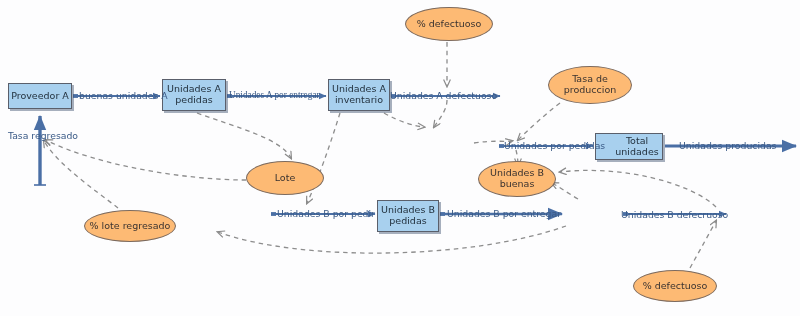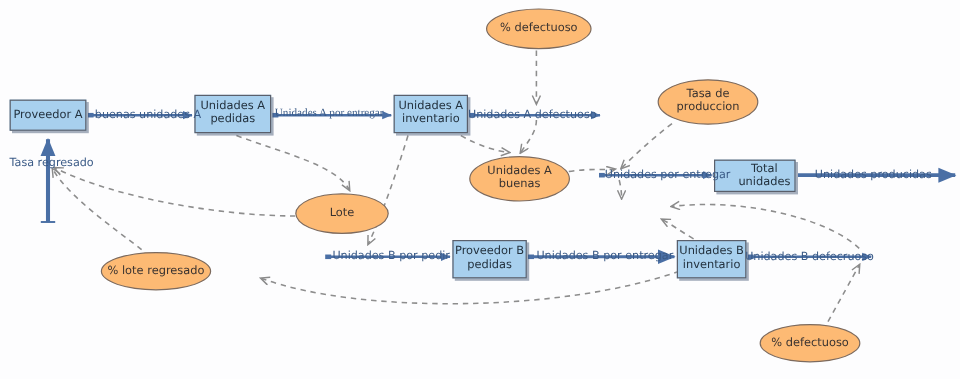--- a/index.html
+++ b/index.html
@@ -133,39 +133,36 @@
 
   <div class="node stock" style="left:328px; top:79px; width:62px; height:32px;">
     <span>Unidades A inventario</span>
   </div>
 
   <div class="node stock" style="left:595px; top:133px; width:68px; height:27px;padding-left:16px;">
     <span>Total unidades</span>
   </div>
 
   <div class="node stock" style="left:377px; top:200px; width:62px; height:32px;">
-    <span>Proveedor B pedidas</span>
+    <span>Unidades B pedidas</span>
   </div>
 
-  <div class="node stock" style="left:564px; top:200px; width:58px; height:32px;">
-    <span>Unidades B inventario</span>
-  </div>
 
   <div class="node aux" style="left:405px; top:7px; width:88px; height:34px;">
     <span>% defectuoso</span>
   </div>
 
   <div class="node aux" style="left:548px; top:66px; width:84px; height:38px;text-align:center;">
     <span>Tasa de produccion</span>
   </div>
 
-  <div class="node aux" style="left:391px; top:130px; width:84px; height:38px;">
-    <span>Unidades A buenas</span>
+
+  <div class="node aux" style="left:478px; top:161px; width:78px; height:36px;">
+    <span>Unidades B buenas</span>
   </div>
-
 
   <div class="node aux" style="left:246px; top:161px; width:78px; height:34px;">
     <span>Lote</span>
   </div>
 
   <div class="node aux" style="left:84px; top:210px; width:92px; height:32px;">
     <span>% lote regresado</span>
   </div>
 
   <div class="node aux" style="left:633px; top:270px; width:84px; height:32px;">
@@ -173,21 +170,21 @@
   </div>
 
   <div class="flowlabel" style="left:79px; top:91px;">buenas unidades A</div>
 
   <div class="flowlabel" style="left:229px; top:91px;font-family:Liberation Serif, serif;">Unidades A por entregar</div>
 
   <div class="flowlabel" style="left:390px; top:91px;">Unidades A defectuoso</div>
 
   <div class="flowlabel" style="left:8px; top:131px;">Tasa regresado</div>
 
-  <div class="flowlabel" style="left:504px; top:141px;">Unidades por entregar</div>
+  <div class="flowlabel" style="left:504px; top:141px;">Unidades por pedidas</div>
 
   <div class="flowlabel" style="left:679px; top:141px;">Unidades producidas</div>
 
   <div class="flowlabel" style="left:277px; top:209px;">Unidades B por pedir</div>
 
   <div class="flowlabel" style="left:447px; top:209px;">Unidades B por entregar</div>
 
   <div class="flowlabel" style="left:621px; top:210px;">Unidades B defecruoso</div>
 
 </div>

